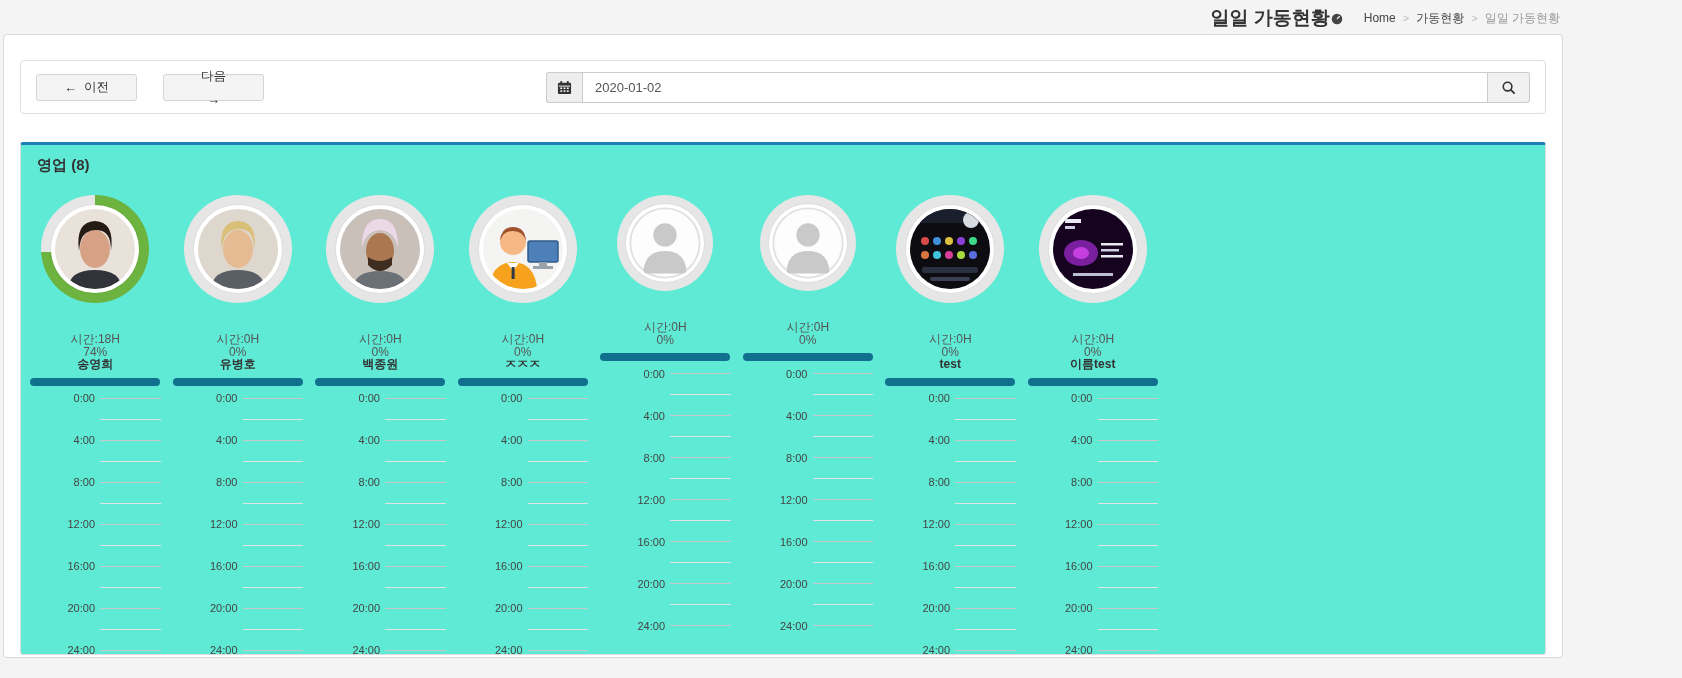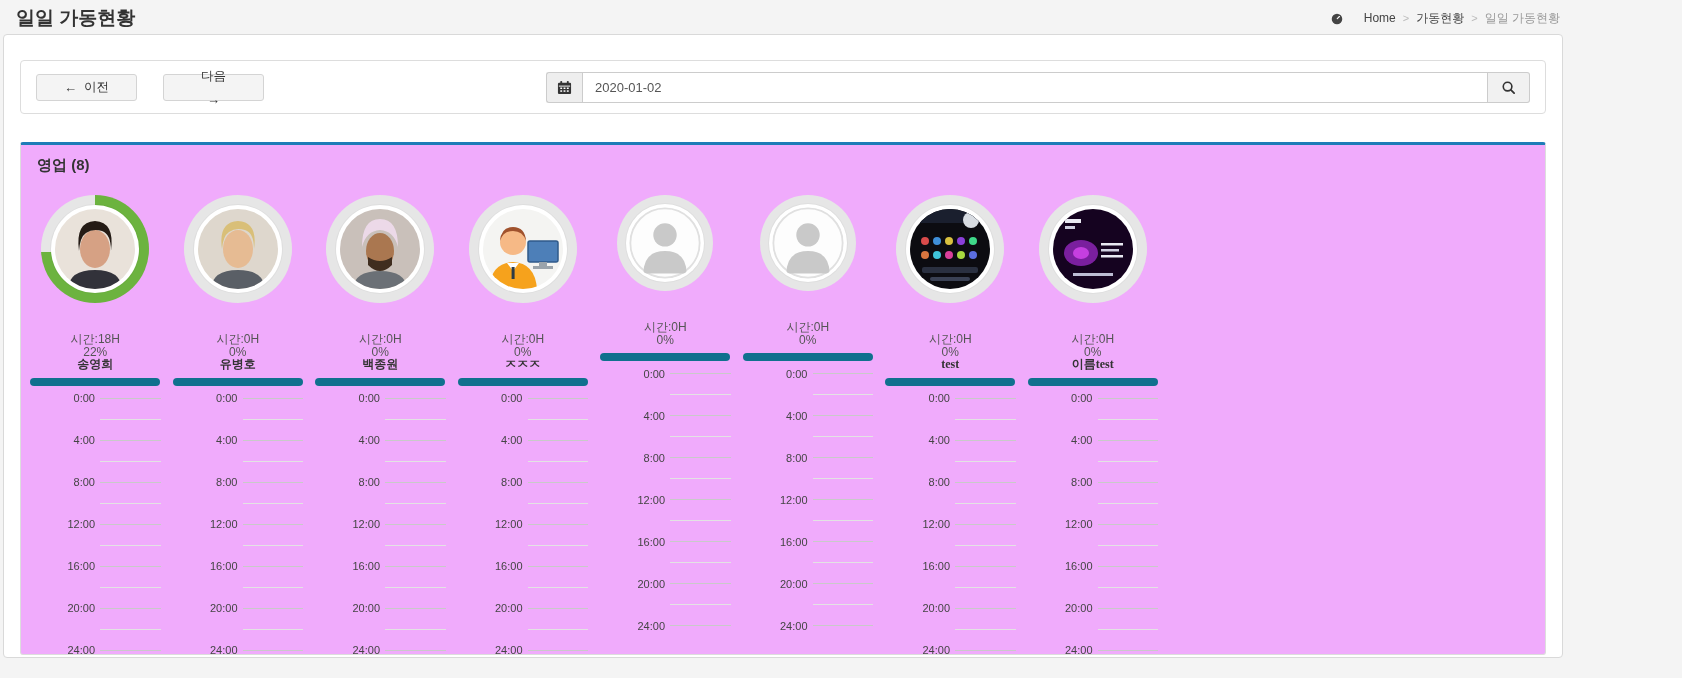--- a/index.html
+++ b/index.html
@@ -4,21 +4,21 @@
 <style>
   * { box-sizing: border-box; margin: 0; padding: 0; }
   html,body { width: 1682px; height: 678px; overflow: hidden; }
   body {
     background: #f4f4f4;
     font-family: "Liberation Sans", sans-serif;
     color: #333;
   }
   
   .content-header {
-    display: flex; justify-content: space-between; align-items: center;
+    display: flex; justify-content: flex-end; align-items: center;
     padding: 7px 122px 5px 16px; height: 34px;
   }
   .page-title { font-size: 19px; font-weight: 700; color: #333; }
   .breadcrumb { font-size: 12px; color: #444; display: flex; align-items: center; gap: 7px; }
   .breadcrumb .crumb { color: #444; cursor: pointer; display: inline-flex; align-items: center; gap: 20px; }
   .breadcrumb .crumb.active { color: #999; cursor: default; }
   .breadcrumb .sep { color: #bbb; font-size: 11px; }
   
   .panel {
     margin-left: 3px; width: 1560px; height: 624px;
@@ -52,42 +52,42 @@
   }
   .search-btn {
     width: 42px; background: #f1f1f1; border: 1px solid #ccc; border-left: 0;
     border-radius: 0 3px 3px 0; display: flex; align-items: center; justify-content: center;
     cursor: pointer;
   }
   
   .section-box {
     margin-top: 28px; height: 513px; overflow: hidden;
     border: 1px solid #ddd; border-top: 3px solid #1e7cb8; border-radius: 3px;
-    background: #f0abfc;
+    background: #5eead4;
   }
   .section-header { padding: 11px 16px 8px 16px; font-size: 15px; font-weight: 700; color: #333; }
   .cards-row { display: flex; padding: 12px 0 0 3px; }
   
   .person-card { width: 142.5px; display: flex; flex-direction: column; align-items: center; flex: none; }
   .ring {
     width: 108px; height: 108px; border-radius: 50%;
     display: flex; align-items: center; justify-content: center; flex: none;
   }
   .ring.small { width: 96px; height: 96px; }
   .ring-inner {
     width: 88px; height: 88px; border-radius: 50%; background: #fff;
     display: flex; align-items: center; justify-content: center;
     box-shadow: 0 0 0 1px rgba(0,0,0,0.03);
   }
   .ring.small .ring-inner { width: 78px; height: 78px; }
   .photo { width: 80px; height: 80px; border-radius: 50%; overflow: hidden; cursor: pointer; }
   .ring.small .photo { width: 72px; height: 72px; }
   .photo svg { display: block; width: 100%; height: 100%; }
   .stats { margin-top: 30px; text-align: center; font-size: 12px; color: #555; line-height: 12.6px; }
-  .stat-name { color: #333; font-weight: 600; font-family: Liberation Serif, serif; }
+  .stat-name { color: #333; font-weight: 600; }
   .bar { margin-top: 7px; width: 130px; height: 8px; border-radius: 4px; background: #10708e; }
   .timeline { width: 100%; margin-top: 2px; }
   .t-row { display: flex; align-items: center; height: 21px; }
   .t-label { width: 76px; text-align: right; padding-right: 5px; font-size: 11px; color: #444; }
   .t-line { flex: 1; height: 1px; background: #c9c9c9; margin-right: 6px; }
   .t-line.minor { background: #e3e3e3; }
 </style>
 </head>
 <body>
 
@@ -155,21 +155,21 @@
                   <rect width="80" height="80" fill="#e9e2da"></rect>
                   <ellipse cx="40" cy="40" rx="15" ry="19" fill="#d6a184"></ellipse>
                   <path d="M24 42 Q20 13 40 12 Q60 13 56 42 Q56 25 47 22 Q38 19 31 24 Q25 28 24 42 Z" fill="#241b15"></path>
                   <path d="M13 80 Q14 61 40 61 Q66 61 67 80 Z" fill="#32323a"></path>
                 </svg>
               </div>
       </div>
     </div>
     <div class="stats">
       <div class="stat-time">시간:18H</div>
-      <div class="stat-percent">22%</div>
+      <div class="stat-percent">74%</div>
       <div class="stat-name">송영희</div>
     </div>
     <div class="bar" style="background: rgb(16, 112, 142);"></div>
     <div class="timeline">
             <div class="t-row">
               <span class="t-label">0:00</span>
               <span class="t-line major"></span>
             </div>
             <div class="t-row">
               <span class="t-label"></span>

